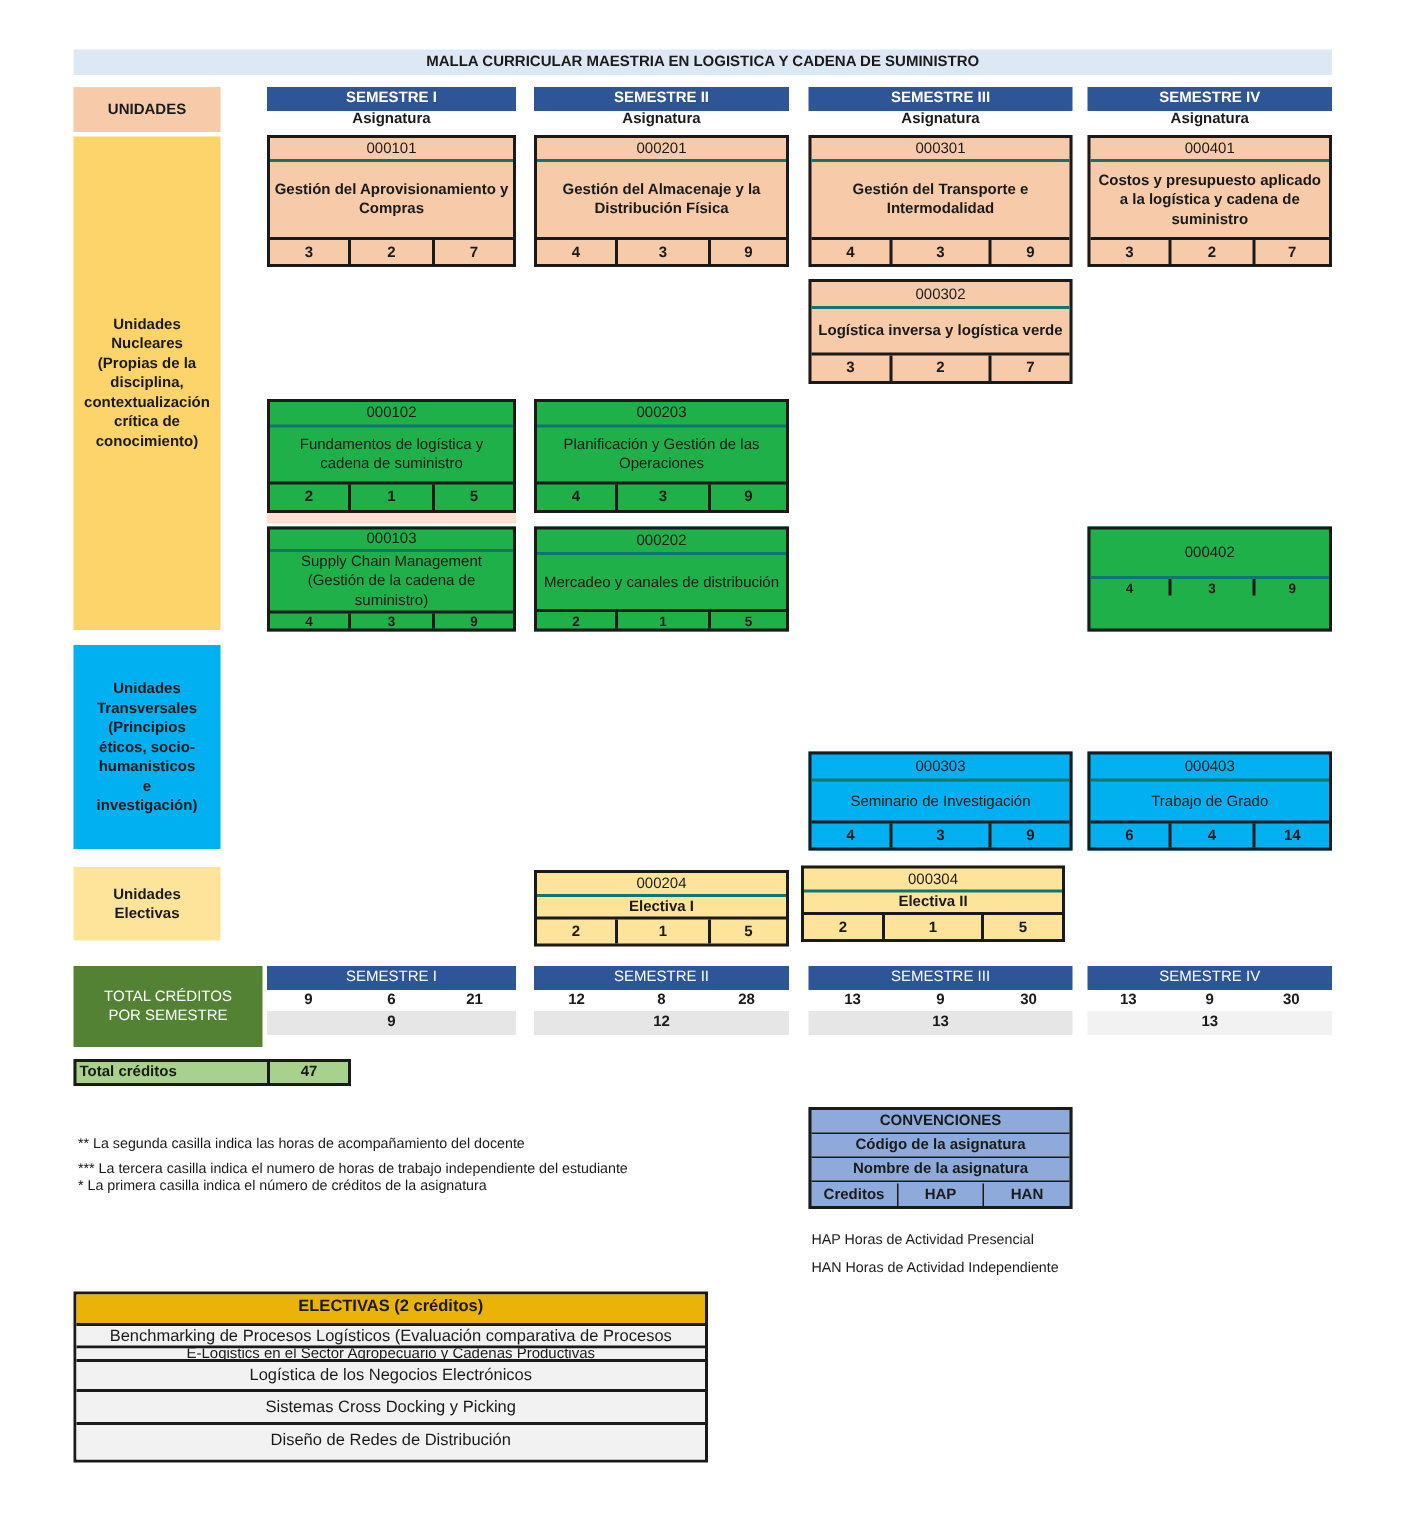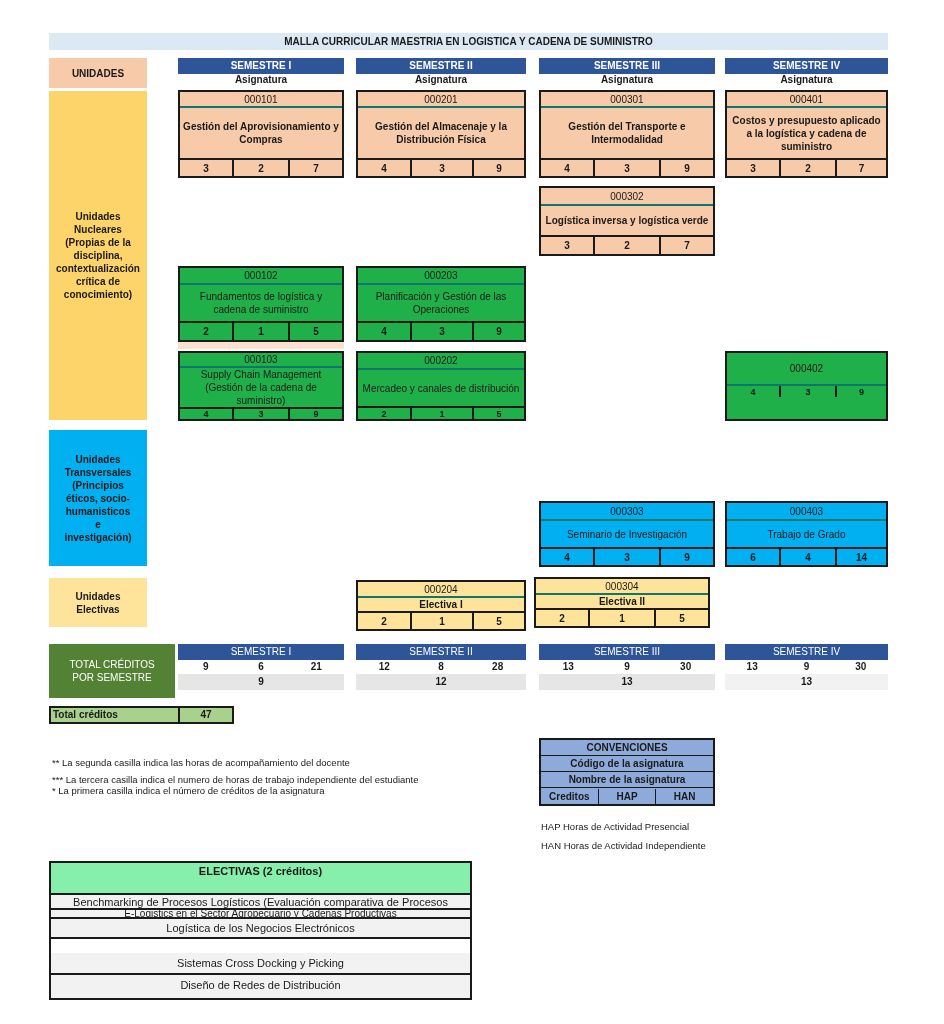--- a/index.html
+++ b/index.html
@@ -27,21 +27,21 @@
   .tot-sum { height: 16px; background: #e6e6e6; font-size: 10px; font-weight: bold; text-align: center; line-height: 16px; }
   .note { font-size: 9.5px; left: 52px; }
   .conv { left: 539px; top: 738px; width: 176px; border: 2px solid #1a1a1a; background: #8eaadb; font-size: 10px; font-weight: bold; }
   .conv div { border-bottom: 1px solid #1a1a1a; text-align: center; height: 16px; line-height: 15px; }
   .conv .row { display:flex; border-bottom:none;align-items:flex-end; }
   .conv .row span { flex:1; border-right:1px solid #1a1a1a; text-align:center; }
   .conv .row span:last-child { border-right:none; }
   .elect { left: 49px; top: 861px; width: 423px; border: 2px solid #1a1a1a; font-size: 11px; }
   .elect div { text-align: center; border-bottom: 2px solid #1a1a1a; background: #f2f2f2; }
   .elect div:last-child { border-bottom: none; }
-  .elect .eh { background: #86efac; font-weight: bold; height: 32px; line-height: 16px; }
+  .elect .eh { background: #eab308; font-weight: bold; height: 21px; line-height: 16px; }
 </style>
 </head>
 <body>
 
 <div class="abs title-bar">MALLA CURRICULAR MAESTRIA EN LOGISTICA Y CADENA DE SUMINISTRO</div>
 
 <div class="abs unit-label" style="top:58px;height:30px;background:#f7caa9;">UNIDADES</div>
 <div class="abs unit-label" style="top:91px;height:329px;background:#fdd46a;">Unidades Nucleares (Propias de la disciplina, contextualización crítica de conocimiento)</div>
 <div class="abs unit-label" style="top:430px;height:136px;background:#00b0f0;">Unidades Transversales (Principios éticos, socio-humanisticos e investigación)</div>
 <div class="abs unit-label" style="top:578px;height:49px;background:#fde49a;">Unidades Electivas</div>
@@ -254,15 +254,15 @@
   </div>
 </div>
 <div class="abs" style="left:541px;top:821px;font-size:9.5px;">HAP Horas de Actividad Presencial</div>
 <div class="abs" style="left:541px;top:840px;font-size:9.5px;width:174px;overflow:hidden;white-space:nowrap;">HAN Horas de Actividad Independiente</div>
 
 <div class="abs elect">
   <div class="eh">ELECTIVAS (2 créditos)</div>
   <div style="height:15px;line-height:15px;">Benchmarking  de Procesos Logísticos (Evaluación comparativa de Procesos</div>
   <div style="height:9px;line-height:8px;font-size:10px;overflow:hidden;">E-Logistics en el Sector Agropecuario y Cadenas Productivas</div>
   <div style="height:20px;line-height:18px;">Logística de los Negocios Electrónicos</div>
-  <div style="height:22px;line-height:20px;margin-top:14px;">Sistemas Cross Docking y Picking</div>
+  <div style="height:22px;line-height:20px;">Sistemas Cross Docking y Picking</div>
   <div style="height:23px;line-height:21px;">Diseño de Redes de Distribución</div>
 </div>
 
 </body></html>

